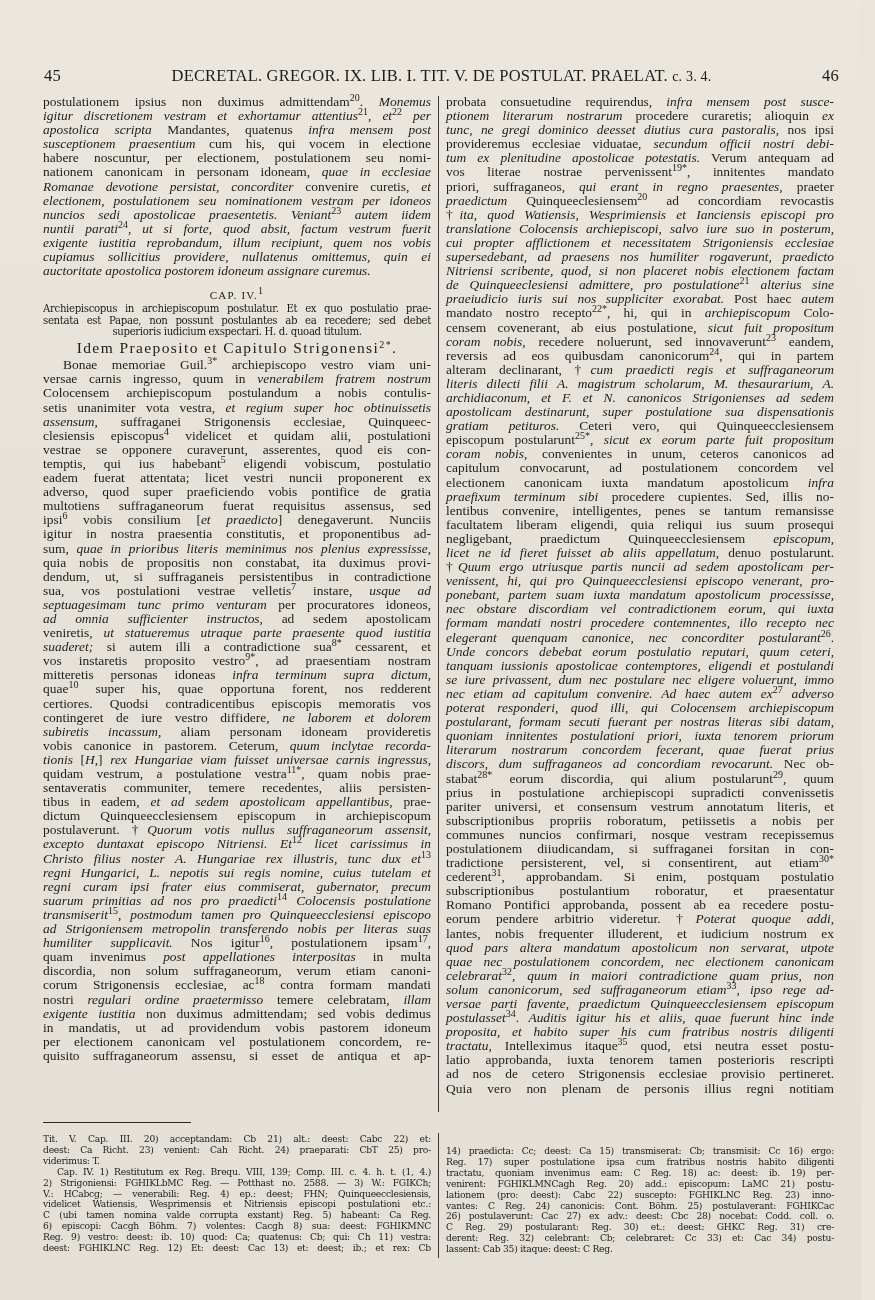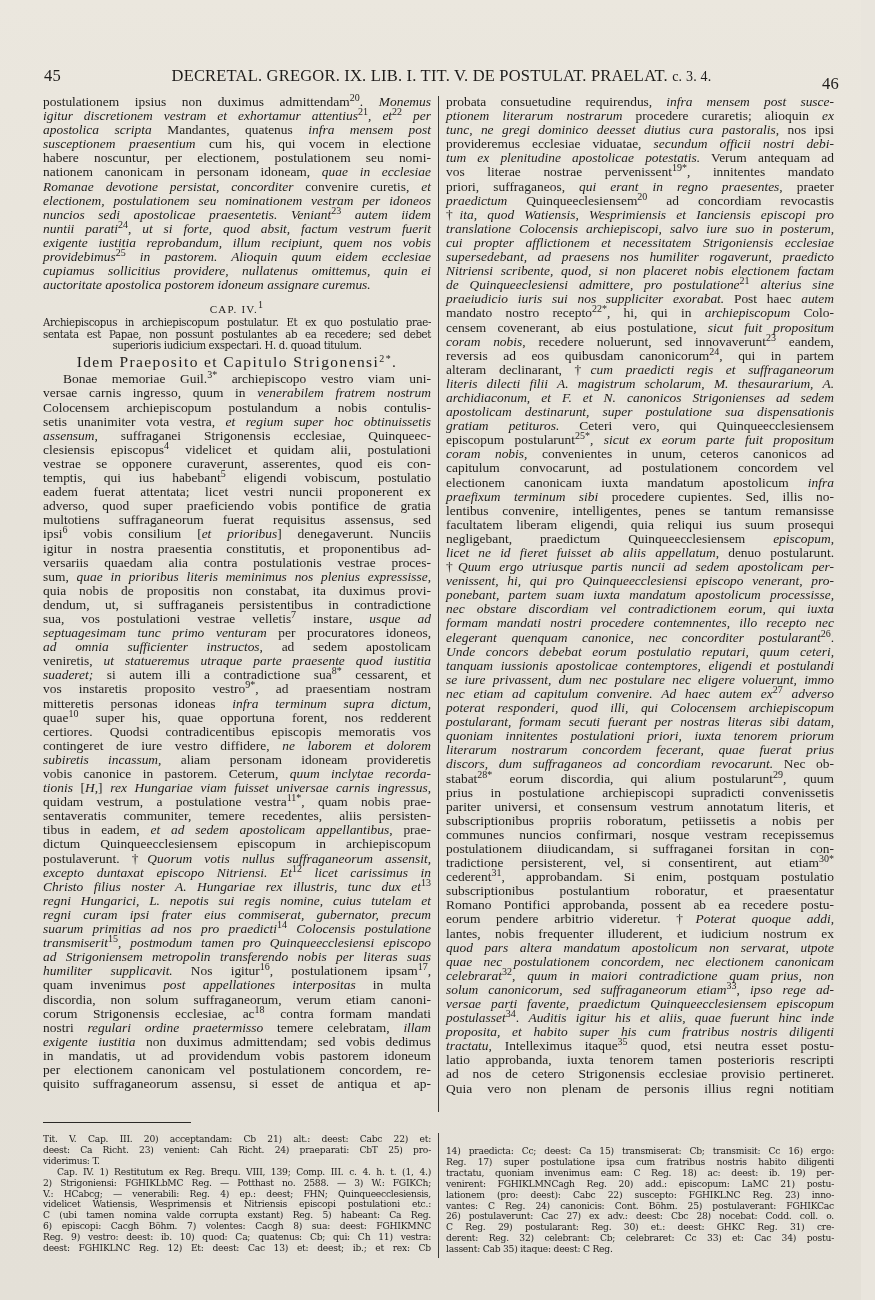--- a/index.html
+++ b/index.html
@@ -12,21 +12,21 @@
   }
   .page {
     position: absolute; left: 0; top: 0; width: 861px; height: 1300px;
     background: linear-gradient(180deg, #ebe7de 0%, #e6e2d9 40%, #e4e0d7 100%);
   }
   .header {
     position: absolute; top: 66px; left: 44px; width: 795px; height: 20px;
     font-size: 16.5px; letter-spacing: 0.2px;
   }
   .header .pn-left { position: absolute; left: 0; top: 0; }
-  .header .pn-right { position: absolute; right: 0; top: 8px; margin-left: 45px; }
+  .header .pn-right { position: absolute; right: 0; top: 0; margin-left: 45px; }
   .header .running { position: absolute; left: 0; right: 0; text-align: center; top: 0; }
   .header .running .small { font-size: 14px; }
   .col {
     position: absolute; top: 95px; width: 388px;
     font-size: 13.45px; line-height: 14.1px;
     text-align: justify;
     hyphens: manual;
   }
   .col.left { left: 43px; }
   .col.right { left: 446px; }
@@ -82,21 +82,20 @@
     <span class="line"><i>igitur discretionem vestram et exhortamur attentius</i><sup>21</sup>, <i>et</i><sup>22</sup> <i>per</i></span>
     <span class="line"><i>apostolica scripta</i> Mandantes, quatenus <i>infra mensem post</i></span>
     <span class="line"><i>susceptionem praesentium</i> cum his, qui vocem in electione</span>
     <span class="line">habere noscuntur, per electionem, postulationem seu nomi-</span>
     <span class="line">nationem canonicam in personam idoneam, <i>quae in ecclesiae</i></span>
     <span class="line"><i>Romanae devotione persistat, concorditer</i> convenire curetis, <i>et</i></span>
     <span class="line"><i>electionem, postulationem seu nominationem vestram per idoneos</i></span>
     <span class="line"><i>nuncios sedi apostolicae praesentetis.  Veniant</i><sup>23</sup> <i>autem iidem</i></span>
     <span class="line"><i>nuntii parati</i><sup>24</sup>, <i>ut si forte, quod absit, factum vestrum fuerit</i></span>
     <span class="line"><i>exigente iustitia reprobandum, illum recipiunt, quem nos vobis</i></span>
-    <span class="line"><i>providebimus</i><sup>25</sup> <i>in pastorem.  Alioquin quum eidem ecclesiae</i></span>
     <span class="line"><i>cupiamus sollicitius providere, nullatenus omittemus, quin ei</i></span>
     <span class="line last"><i>auctoritate apostolica postorem idoneum assignare curemus.</i></span>
 
     <span class="cap-title"><span>CAP. IV.</span><sup>1</sup></span>
     <div class="summary">
       <span class="line">Archiepiscopus in archiepiscopum postulatur.  Et ex quo postulatio prae-</span>
       <span class="line">sentata est Papae, non possunt postulantes ab ea recedere; sed debet</span>
       <span class="line center">superioris iudicium exspectari.  H. d. quoad titulum.</span>
     </div>
     <span class="address"><span>Idem Praeposito et Capitulo Strigonensi</span><sup>2*</sup>.</span>
@@ -105,23 +104,22 @@
     <span class="line">versae carnis ingresso, quum in <i>venerabilem fratrem nostrum</i></span>
     <span class="line">Colocensem archiepiscopum postulandum a nobis contulis-</span>
     <span class="line">setis unanimiter vota vestra, <i>et regium super hoc obtinuissetis</i></span>
     <span class="line"><i>assensum</i>, suffraganei Strigonensis ecclesiae, Quinqueec-</span>
     <span class="line">clesiensis episcopus<sup>4</sup> videlicet et quidam alii, postulationi</span>
     <span class="line">vestrae se opponere curaverunt, asserentes, quod eis con-</span>
     <span class="line">temptis, qui ius habebant<sup>5</sup> eligendi vobiscum, postulatio</span>
     <span class="line">eadem fuerat attentata; licet vestri nuncii proponerent ex</span>
     <span class="line">adverso, quod super praeficiendo vobis pontifice de gratia</span>
     <span class="line">multotiens suffraganeorum fuerat requisitus assensus, sed</span>
-    <span class="line">ipsi<sup>6</sup> vobis consilium [<i>et prioribus</i>] denegaverunt.  Nunciis</span>
+    <span class="line">ipsi<sup>6</sup> vobis consilium [<i>et praedicto</i>] denegaverunt.  Nunciis</span>
     <span class="line">igitur in nostra praesentia constitutis, et proponentibus ad-</span>
-    <span class="line">versariis quaedam alia contra postulationis vestrae proces-</span>
     <span class="line">sum, <i>quae in prioribus literis meminimus nos plenius expressisse</i>,</span>
     <span class="line">quia nobis de propositis non constabat, ita duximus provi-</span>
     <span class="line">dendum, ut, si suffraganeis persistentibus in contradictione</span>
     <span class="line">sua, vos postulationi vestrae velletis<sup>7</sup> instare, <i>usque ad</i></span>
     <span class="line"><i>septuagesimam tunc primo venturam</i> per procuratores idoneos,</span>
     <span class="line"><i>ad omnia sufficienter instructos</i>, ad sedem apostolicam</span>
     <span class="line">veniretis, <i>ut statueremus utraque parte praesente quod iustitia</i></span>
     <span class="line"><i>suaderet;</i> si autem illi a contradictione sua<sup>8*</sup> cessarent, et</span>
     <span class="line">vos instaretis proposito vestro<sup>9*</sup>, ad praesentiam nostram</span>
     <span class="line">mitteretis personas idoneas <i>infra terminum supra dictum</i>,</span>

